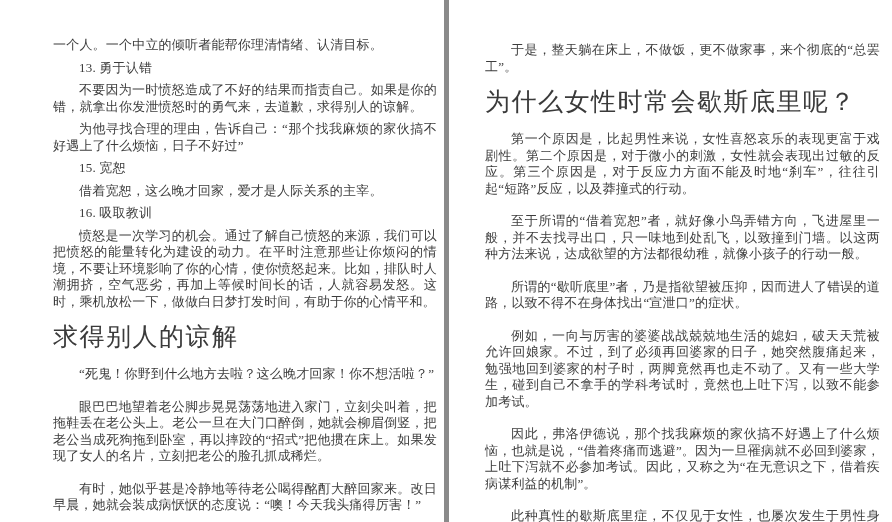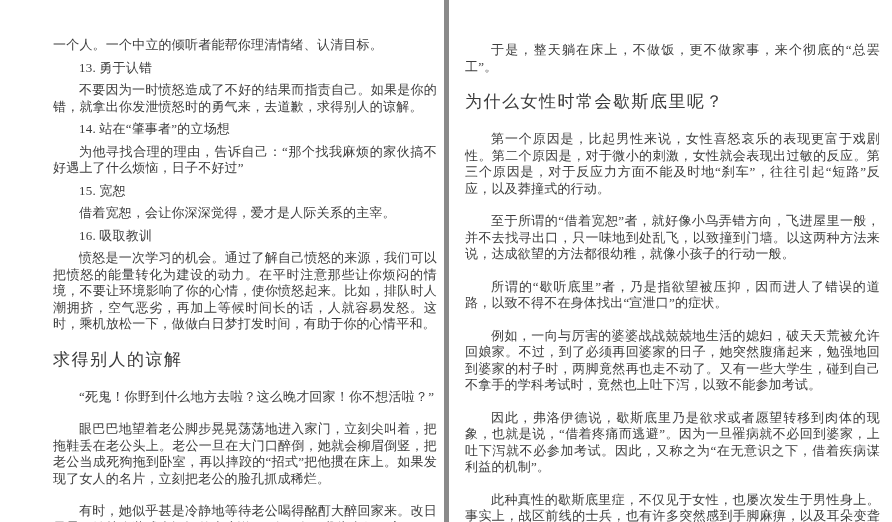--- a/index.html
+++ b/index.html
@@ -6,71 +6,70 @@
   .screen {
     width:892px; height:522px;
     display:flex; flex-direction:row;
     overflow:hidden;
     background:#701a75;
     font-family:"Liberation Serif","DejaVu Serif",serif;
     color:#3d3d3d;
   }
   .page { box-sizing:border-box; background:#ffffff; }
   .page.left  { width:444px; padding:37px 7px 0 53px; }
-  .page.right { width:443px; padding:42px 12px 0 16px; }
+  .page.right { width:443px; padding:42px 12px 0 36px; }
   .divider { width:5px; background:#8a8a8a; flex:0 0 auto; }
 
   .page-content p, .page-content h2 { margin:0; }
   p.body, p.subheading {
     font-size:13px;
     line-height:16.5px;
     text-align:justify;
     letter-spacing:0.2px;
   }
   p.indent { text-indent:2em; }
   p.spaced { margin-top:6px; }
   p.flow { margin-top:16px; }
   p.subheading { margin-top:6px; font-weight:normal; text-indent:2em; }
   h2.heading {
-    font-size:17px;
+    font-size:25px;
     line-height:26px;
     font-weight:normal;
     letter-spacing:1.5px;
     margin:14px 0 8px 0;
     color:#3a3a3a;
   }
   .page-content > :first-child { margin-top:0; }
 </style>
 </head>
 <body>
 
 <div class="screen">
   <div class="page left">
     <div class="page-content">
         <p class="body spaced">一个人。一个中立的倾听者能帮你理清情绪、认清目标。</p>
         <p class="subheading">13. 勇于认错</p>
         <p class="body indent spaced">不要因为一时愤怒造成了不好的结果而指责自己。如果是你的错，就拿出你发泄愤怒时的勇气来，去道歉，求得别人的谅解。</p>
-        <p class="subheading">14. 站在“肇事者”的立场想</p>
         <p class="body indent spaced">为他寻找合理的理由，告诉自己：“那个找我麻烦的家伙搞不好遇上了什么烦恼，日子不好过”</p>
         <p class="subheading">15. 宽恕</p>
-        <p class="body indent spaced">借着宽恕，会让你深深觉得，爱才是人际关系的主宰。</p>
+        <p class="body indent spaced">借着宽恕，这么晚才回家，爱才是人际关系的主宰。</p>
         <p class="subheading">16. 吸取教训</p>
         <p class="body indent spaced">愤怒是一次学习的机会。通过了解自己愤怒的来源，我们可以把愤怒的能量转化为建设的动力。在平时注意那些让你烦闷的情境，不要让环境影响了你的心情，使你愤怒起来。比如，排队时人潮拥挤，空气恶劣，再加上等候时间长的话，人就容易发怒。这时，乘机放松一下，做做白日梦打发时间，有助于你的心情平和。</p>
         <h2 class="heading">求得别人的谅解</h2>
         <p class="body indent flow">“死鬼！你野到什么地方去啦？这么晚才回家！你不想活啦？”</p>
         <p class="body indent flow">眼巴巴地望着老公脚步晃晃荡荡地进入家门，立刻尖叫着，把拖鞋丢在老公头上。老公一旦在大门口醉倒，她就会柳眉倒竖，把老公当成死狗拖到卧室，再以摔跤的“招式”把他掼在床上。如果发现了女人的名片，立刻把老公的脸孔抓成稀烂。</p>
         <p class="body indent flow">有时，她似乎甚是冷静地等待老公喝得酩酊大醉回家来。改日早晨，她就会装成病恹恹的态度说：“噢！今天我头痛得厉害！”</p>
       </div>
   </div>
   <div class="divider"></div>
   <div class="page right">
     <div class="page-content">
         <p class="body indent spaced">于是，整天躺在床上，不做饭，更不做家事，来个彻底的“总罢工”。</p>
         <h2 class="heading">为什么女性时常会歇斯底里呢？</h2>
         <p class="body indent flow">第一个原因是，比起男性来说，女性喜怒哀乐的表现更富于戏剧性。第二个原因是，对于微小的刺激，女性就会表现出过敏的反应。第三个原因是，对于反应力方面不能及时地“刹车”，往往引起“短路”反应，以及莽撞式的行动。</p>
         <p class="body indent flow">至于所谓的“借着宽恕”者，就好像小鸟弄错方向，飞进屋里一般，并不去找寻出口，只一味地到处乱飞，以致撞到门墙。以这两种方法来说，达成欲望的方法都很幼稚，就像小孩子的行动一般。</p>
         <p class="body indent flow">所谓的“歇听底里”者，乃是指欲望被压抑，因而进人了错误的道路，以致不得不在身体找出“宣泄口”的症状。</p>
         <p class="body indent flow">例如，一向与厉害的婆婆战战兢兢地生活的媳妇，破天天荒被允许回娘家。不过，到了必须再回婆家的日子，她突然腹痛起来，勉强地回到婆家的村子时，两脚竟然再也走不动了。又有一些大学生，碰到自己不拿手的学科考试时，竟然也上吐下泻，以致不能参加考试。</p>
-        <p class="body indent flow">因此，弗洛伊德说，歇斯底里乃是欲求或者愿望转移到肉体的现象，也就是说，“借着疼痛而逃避”。因为一旦罹病就不必回到婆家，上吐下泻就不必参加考试。因此，又称之为“在无意识之下，借着疾病谋利益的机制”。</p>
+        <p class="body indent flow">因此，弗洛伊德说，那个找我麻烦的家伙搞不好遇上了什么烦恼，也就是说，“借着疼痛而逃避”。因为一旦罹病就不必回到婆家，上吐下泻就不必参加考试。因此，又称之为“在无意识之下，借着疾病谋利益的机制”。</p>
         <p class="body indent flow">此种真性的歇斯底里症，不仅见于女性，也屡次发生于男性身上。事实上，战区前线的士兵，也有许多突然感到手脚麻痹，以及耳朵变聋的例子。但是以平时来说，女性占绝大多数。为何会如此呢？因为，女性一向强烈地压抑自己的感睛情。</p>
       </div>
   </div>
 </div>
 
 </body></html>

